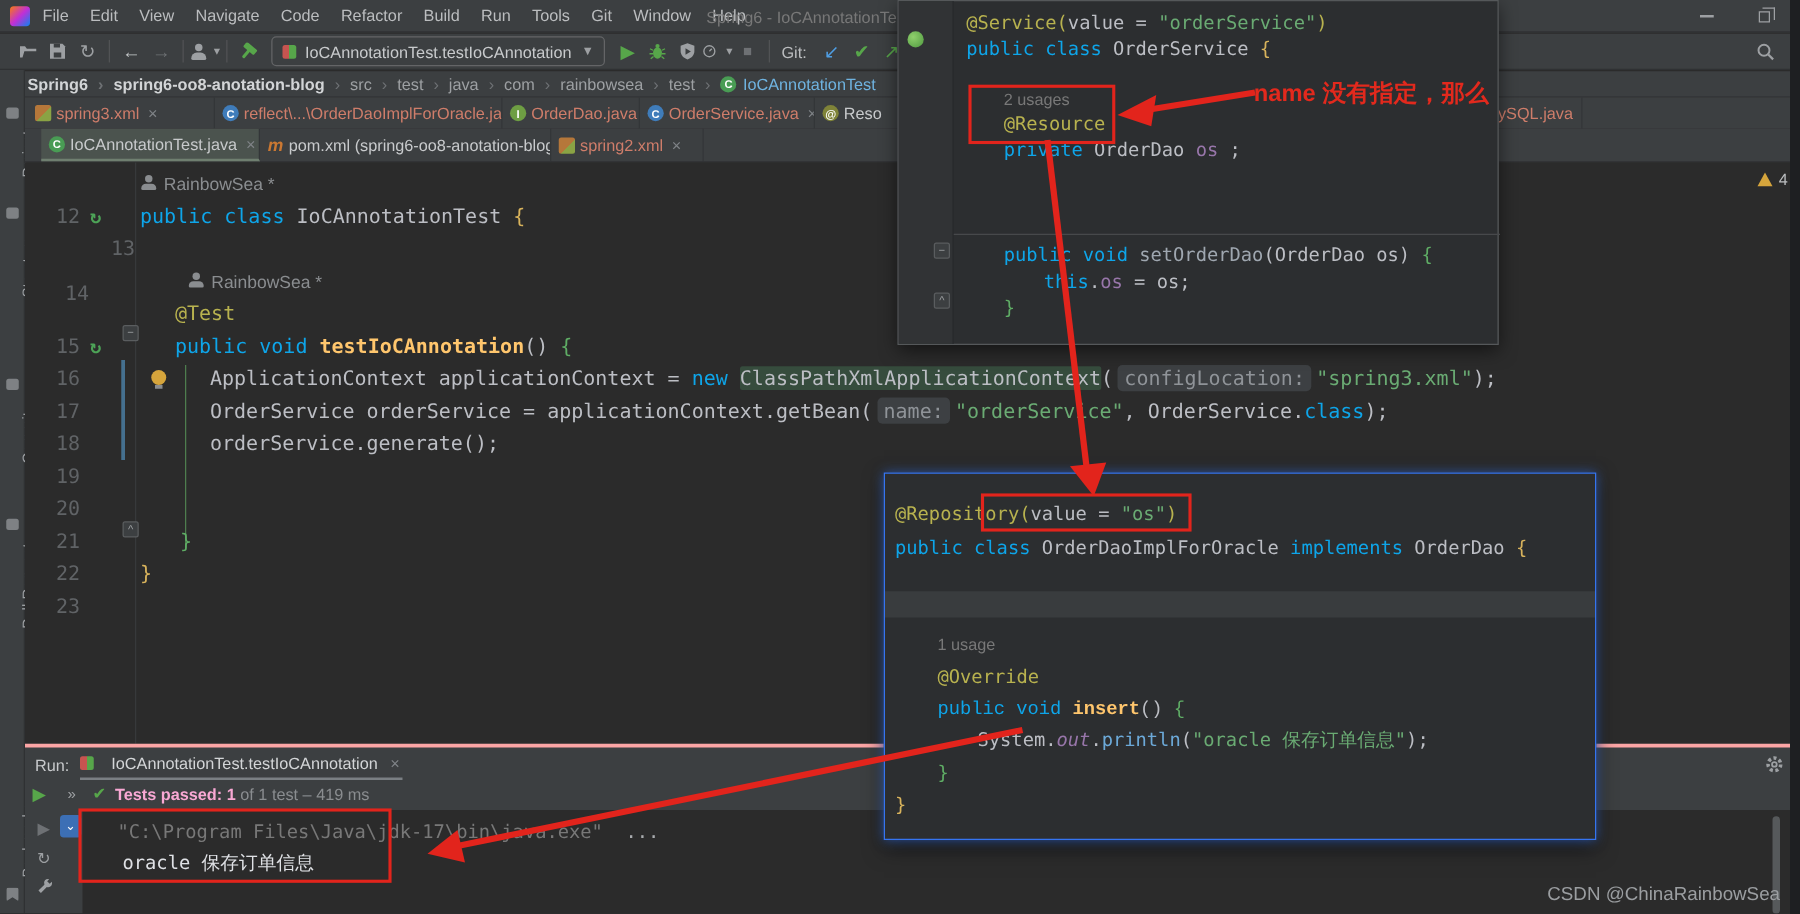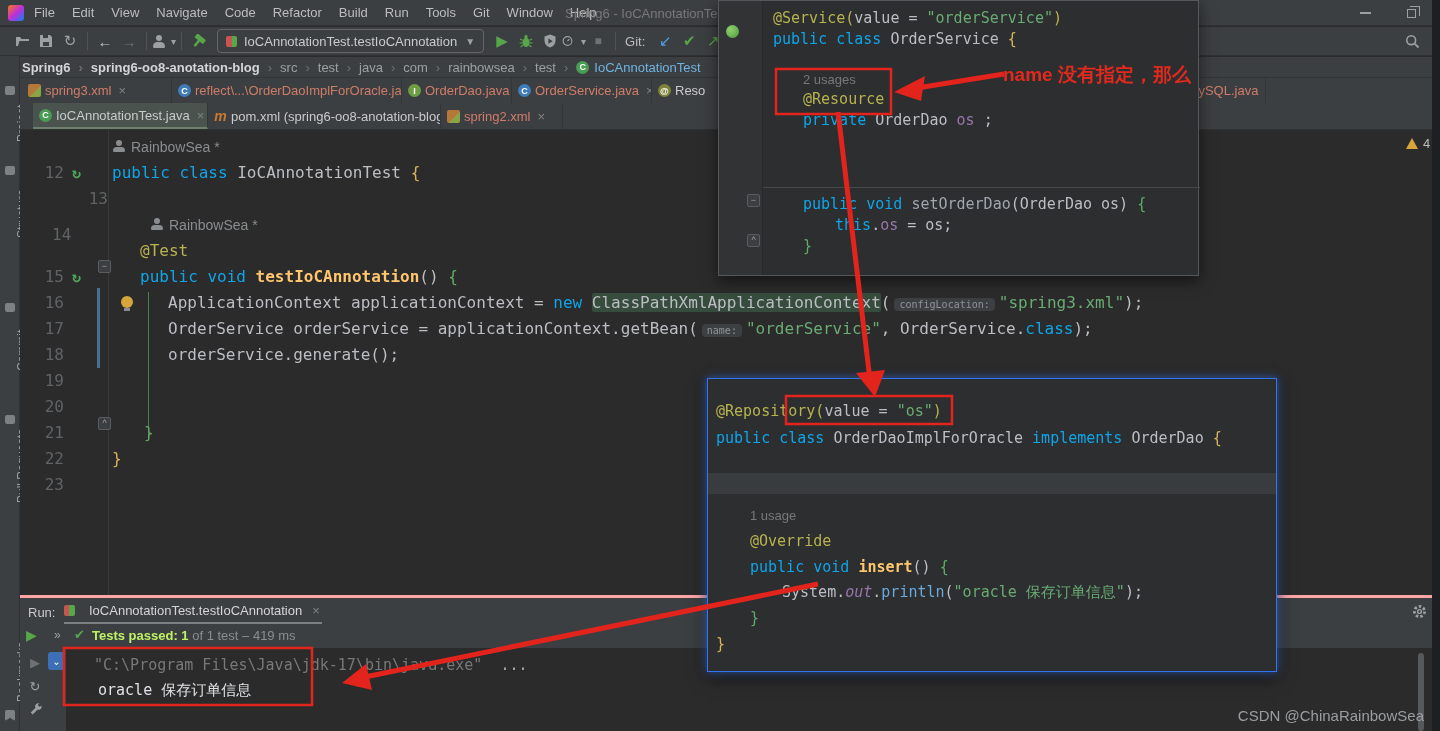--- a/index.html
+++ b/index.html
@@ -79,21 +79,21 @@
   #inspect-chevron{color:#9da0a3;font-size:11px}
 
   
   .cl{position:absolute;white-space:pre;font-family:"DejaVu Sans Mono",monospace}
   .f16 .cl{font-size:16px;line-height:26px;height:26px}
   .f15 .cl{font-size:15px;line-height:21px;height:21px}
   .tk-k{color:#0ea5e9}.tk-d{color:#bcbec4}.tk-a{color:#b8b24f}.tk-s{color:#6aab73}
   .tk-f{color:#9876aa}.tk-fi{color:#9876aa;font-style:italic}.tk-m{color:#ffc66d;font-weight:bold}
   .tk-dm{color:#9fa7b0}.tk-call{color:#6ca9d8}.tk-bY{color:#d8b35c}.tk-bG{color:#5fad65}
   .tk-hl{background:#364c3d;border-radius:2px;color:#bcbec4}
-  .tk-chip{background:#3d4043;color:#8f9398;border-radius:4px;padding:1px 5px;font-size:10px;margin:0 4px;font-family:"DejaVu Sans Mono",monospace}
+  .tk-chip{background:#3d4043;color:#8f9398;border-radius:4px;padding:1px 5px;font-size:16px;margin:0 4px;font-family:"DejaVu Sans Mono",monospace}
   .tk-usage{color:#787878;font-size:13px;font-family:"Liberation Sans",sans-serif}
   .tk-author{color:#8a8d90;font-size:14px;font-family:"Liberation Sans",sans-serif}
   .tk-dim{color:#787878}.tk-dimlight{color:#a8abae}.tk-con{color:#dfe1e5}
   .tk-picon{position:relative;display:inline-block;width:14px;height:13px;margin-right:5px;top:1px}
   .tk-picon::before{content:"";position:absolute;left:4px;top:0;width:6px;height:6px;border-radius:50%;background:#8a8d90}
   .tk-picon::after{content:"";position:absolute;left:1px;top:7px;width:12px;height:5px;border-radius:6px 6px 2px 2px;background:#8a8d90}
 
   
   #popup-service{left:718px;top:0;width:481px;height:276px;background:#2c2e30;border:1px solid #55585a;box-shadow:0 5px 14px rgba(0,0,0,.55)}
   #popup-service .gut{position:absolute;left:0;top:0;width:44px;height:100%;background:#313335;border-right:1px solid #27292b}
@@ -105,21 +105,21 @@
   
   #runpanel{left:20px;top:595px;width:1420px;height:136px;background:#3c3f41;border-top:3px solid #fca5a5}
   #run-label{position:absolute;left:8px;top:7px;color:#c8cacc}
   #run-tab{position:absolute;left:44px;top:5px;display:flex;align-items:center;gap:7px}
   #run-tab .lbl{color:#d3d5d7}
   #run-tab-underline{position:absolute;left:44px;top:24px;width:258px;height:2px;background:#7a7f83}
   #rerun-btn{position:absolute;left:6px;top:29px;color:#57a64a;font-size:14px}
   #expand-glyph{position:absolute;left:34px;top:30px;color:#9da0a3;font-size:12px;letter-spacing:-2px}
   #pass-check{position:absolute;left:54px;top:29px;color:#57a64a;font-size:13px}
   #status-line{position:absolute;left:72px;top:30px}
-  #status-line .b{color:#bef264;font-weight:bold}
+  #status-line .b{color:#f9a8d4;font-weight:bold}
   #status-line .r{color:#8a8d90}
   #console{position:absolute;left:46px;top:50px;width:1374px;height:86px;background:#2b2b2b}
   #console-code{position:absolute;left:-46px;top:-645px;width:1440px;height:731px}
   .runcol-ico{position:absolute;left:7px;width:16px;height:16px;display:flex;align-items:center;justify-content:center;color:#9da0a3}
   #chip-down{position:absolute;left:28px;top:54px;width:17px;height:18px;background:#3c6fb5;border-radius:3px;color:#fff;
              display:flex;align-items:center;justify-content:center;font-size:10px}
   #console-scroll{position:absolute;left:1398px;top:55px;width:6px;height:78px;background:#56595b;border-radius:3px}
   #run-gear{position:absolute;left:1392px;top:6px}
 
   
@@ -407,21 +407,21 @@
       </div>
   </div>
 
   <div id="popup-repo" class="abs f15">
     <div id="repo-band"></div>
     <div id="popup-repo-code">
         <div class="cl" style="top: 22px; left: 8px;"><span class="tk-a">@Repository(</span><span class="tk-d">value = </span><span class="tk-s">"os"</span><span class="tk-a">)</span></div>
         <div class="cl" style="top: 49px; left: 8px;"><span class="tk-k">public class </span><span class="tk-d">OrderDaoImplForOracle </span><span class="tk-k">implements </span><span class="tk-d">OrderDao </span><span class="tk-bY">{</span></div>
         <div class="cl" style="top: 126px; left: 42px;"><span class="tk-usage">1 usage</span></div>
         <div class="cl" style="top: 152px; left: 42px;"><span class="tk-a">@Override</span></div>
-        <div class="cl" style="top: 178px; left: 42px;"><span class="tk-k">public void </span><span class="tk-m">insert</span><span class="tk-d">() </span><span class="tk-bG">{</span></div>
+        <div class="cl" style="top: 178px; left: 42px; font-family: Liberation Mono, monospace;"><span class="tk-k">public void </span><span class="tk-m">insert</span><span class="tk-d">() </span><span class="tk-bG">{</span></div>
         <div class="cl" style="top: 203px; left: 74px;"><span class="tk-d">System.</span><span class="tk-fi">out</span><span class="tk-d">.</span><span class="tk-call">println</span><span class="tk-d">(</span><span class="tk-s">"oracle 保存订单信息"</span><span class="tk-d">);</span></div>
         <div class="cl" style="top: 229px; left: 42px;"><span class="tk-bG">}</span></div>
         <div class="cl" style="top: 255px; left: 8px;"><span class="tk-bY">}</span></div>
       </div>
   </div>
 
   <svg id="overlay" class="abs" width="1440" height="731" viewBox="0 0 1440 731">
     <rect x="776" y="69" width="115" height="45" fill="none" stroke="#e2241c" stroke-width="2.5"></rect>
     <rect x="786" y="396" width="166" height="28" fill="none" stroke="#e2241c" stroke-width="2.5"></rect>
     <rect x="64" y="648" width="248" height="57" fill="none" stroke="#e2241c" stroke-width="2.5"></rect>

